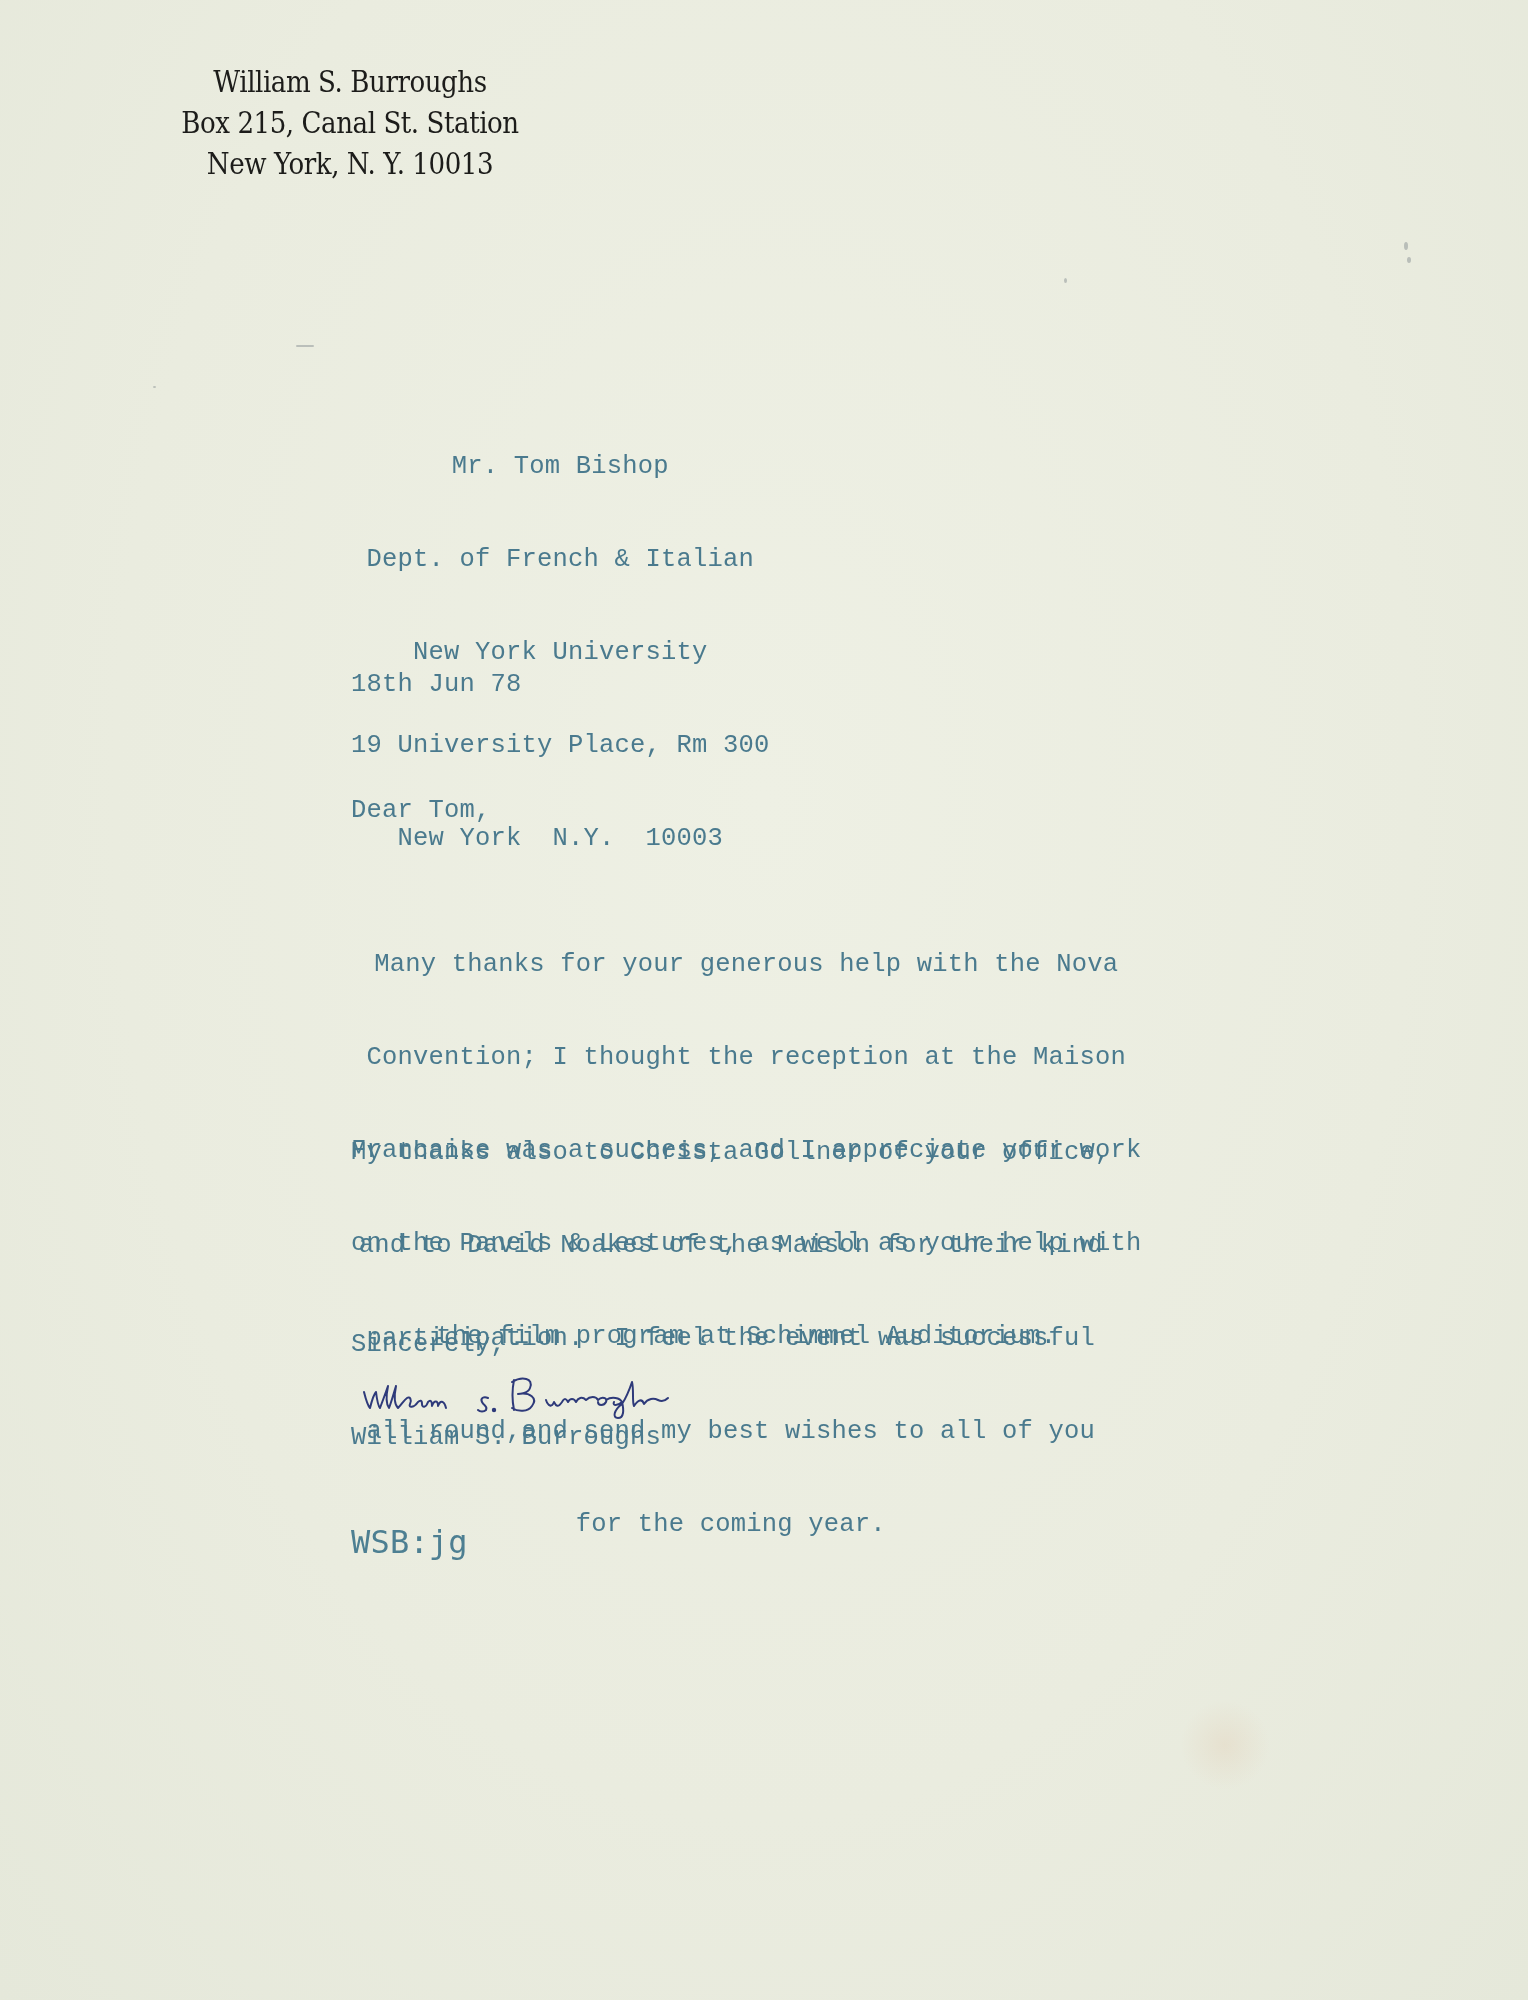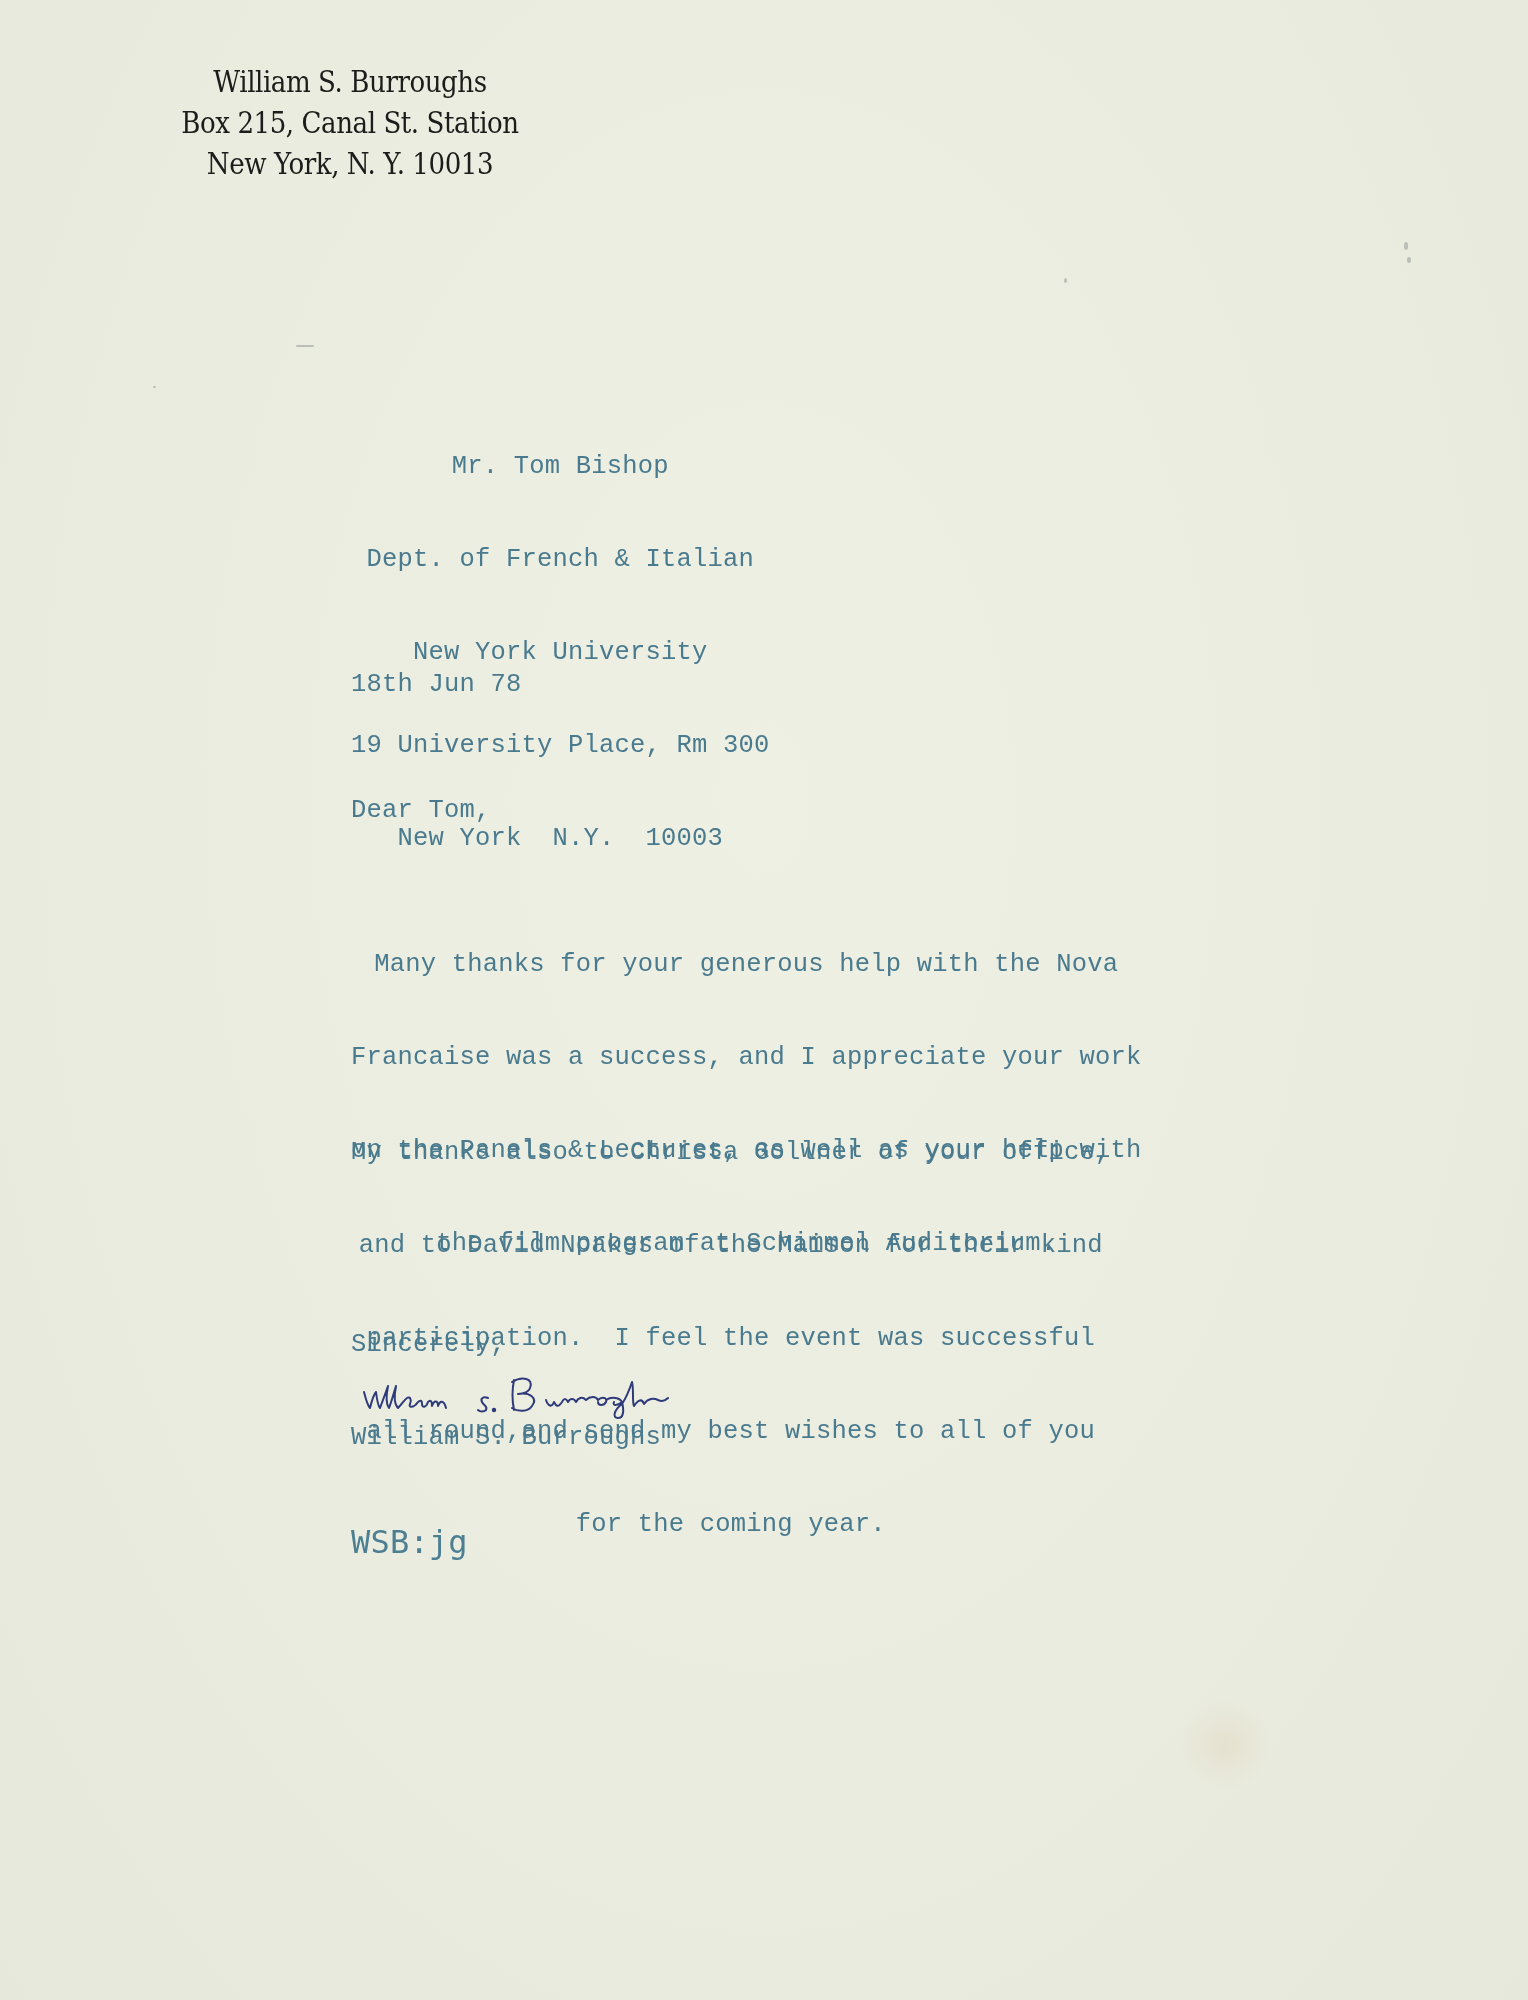--- a/index.html
+++ b/index.html
@@ -97,20 +97,21 @@
     <div>19 University Place, Rm 300</div>
     <div>New York  N.Y.  10003</div>
   </div>
 
   <div class="typed date">18th Jun 78</div>
 
   <div class="typed salutation">Dear Tom,</div>
 
   <div class="typed para1">
     <div>Many thanks for your generous help with the Nova</div>
+    <div>Convention; I thought the reception at the Maison</div>
     <div>Francaise was a success, and I appreciate your work</div>
     <div>on the Panels &amp; Lectures, as well as your help with</div>
     <div>the film program at Schimmel Auditorium.</div>
   </div>
 
   <div class="typed para2">
     <div>My thanks also to Christa Gollner of your office,</div>
     <div>and to David Noakes of the Maison for their kind</div>
     <div>participation.  I feel the event was successful</div>
     <div>all round,and send my best wishes to all of you</div>

